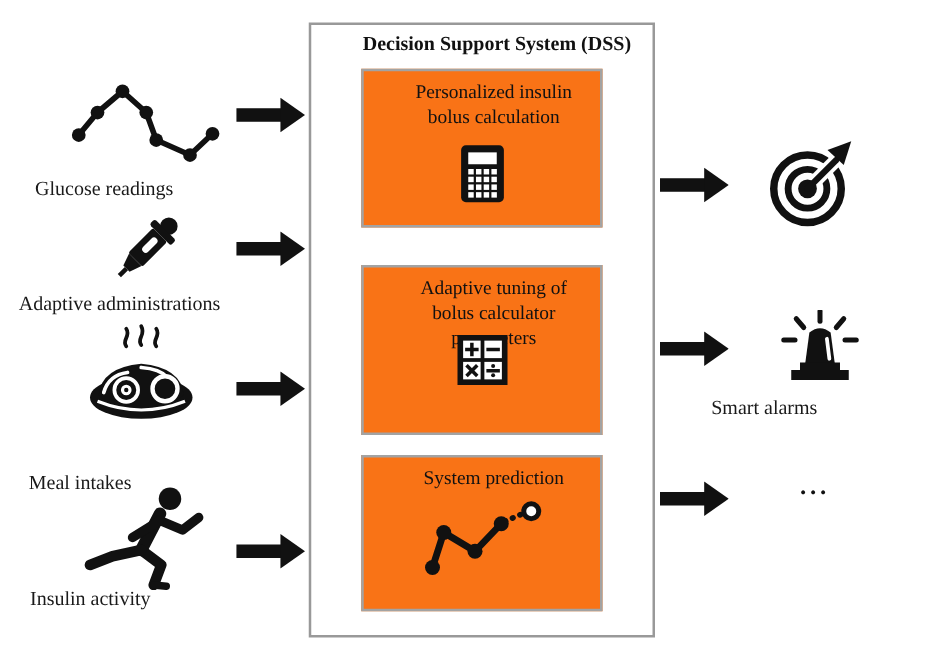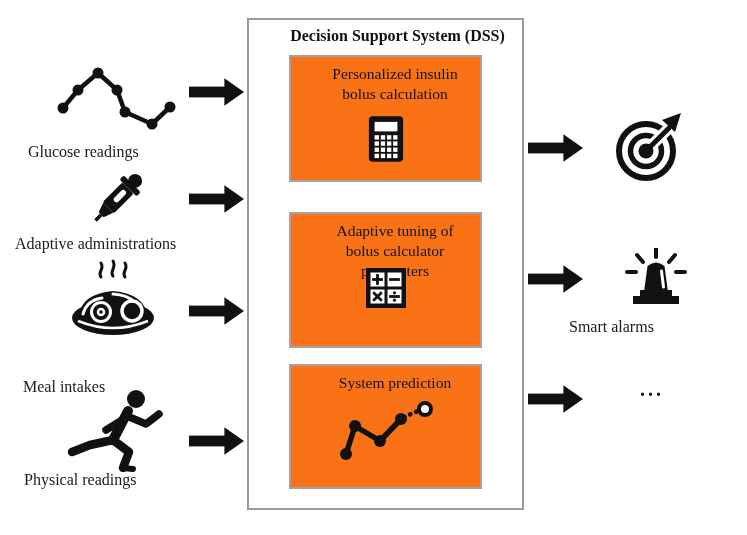--- a/index.html
+++ b/index.html
@@ -81,21 +81,21 @@
 
   <svg class="abs" style="left:64px;top:388px;" width="104" height="84" viewBox="0 0 104 84">
     <circle cx="72" cy="11" r="9" fill="#111"></circle>
     <path d="M64 23 L49 52" fill="none" stroke="#111" stroke-width="10" stroke-linecap="round"></path>
     <path d="M63 28 L82 36 L95 26" fill="none" stroke="#111" stroke-width="7.5" stroke-linecap="round" stroke-linejoin="round"></path>
     <path d="M63 29 L42 42" fill="none" stroke="#111" stroke-width="7.5" stroke-linecap="round"></path>
     <path d="M49 52 L65 64 L59 80" fill="none" stroke="#111" stroke-width="8.5" stroke-linecap="round" stroke-linejoin="round"></path>
     <path d="M59 80 L69 81" fill="none" stroke="#111" stroke-width="6" stroke-linecap="round"></path>
     <path d="M49 52 L26 57 L8 64" fill="none" stroke="#111" stroke-width="8.5" stroke-linecap="round" stroke-linejoin="round"></path>
   </svg>
-  <div class="lbl" style="left:24px;top:470px;width:180px;">Physical readings</div>
+  <div class="lbl" style="left:24px;top:470px;width:180px;">Insulin activity</div>
 
   <svg class="arrow" style="left:189px;top:78px;" viewBox="0 0 56 28">
     <rect y="8.5" width="38" height="11" fill="#111"></rect>
       <polygon points="36,0 56,14 36,28" fill="#111"></polygon>
   </svg>
   <svg class="arrow" style="left:189px;top:185px;" viewBox="0 0 56 28">
     <rect y="8.5" width="38" height="11" fill="#111"></rect>
       <polygon points="36,0 56,14 36,28" fill="#111"></polygon>
   </svg>
   <svg class="arrow" style="left:189px;top:297px;" viewBox="0 0 56 28">

